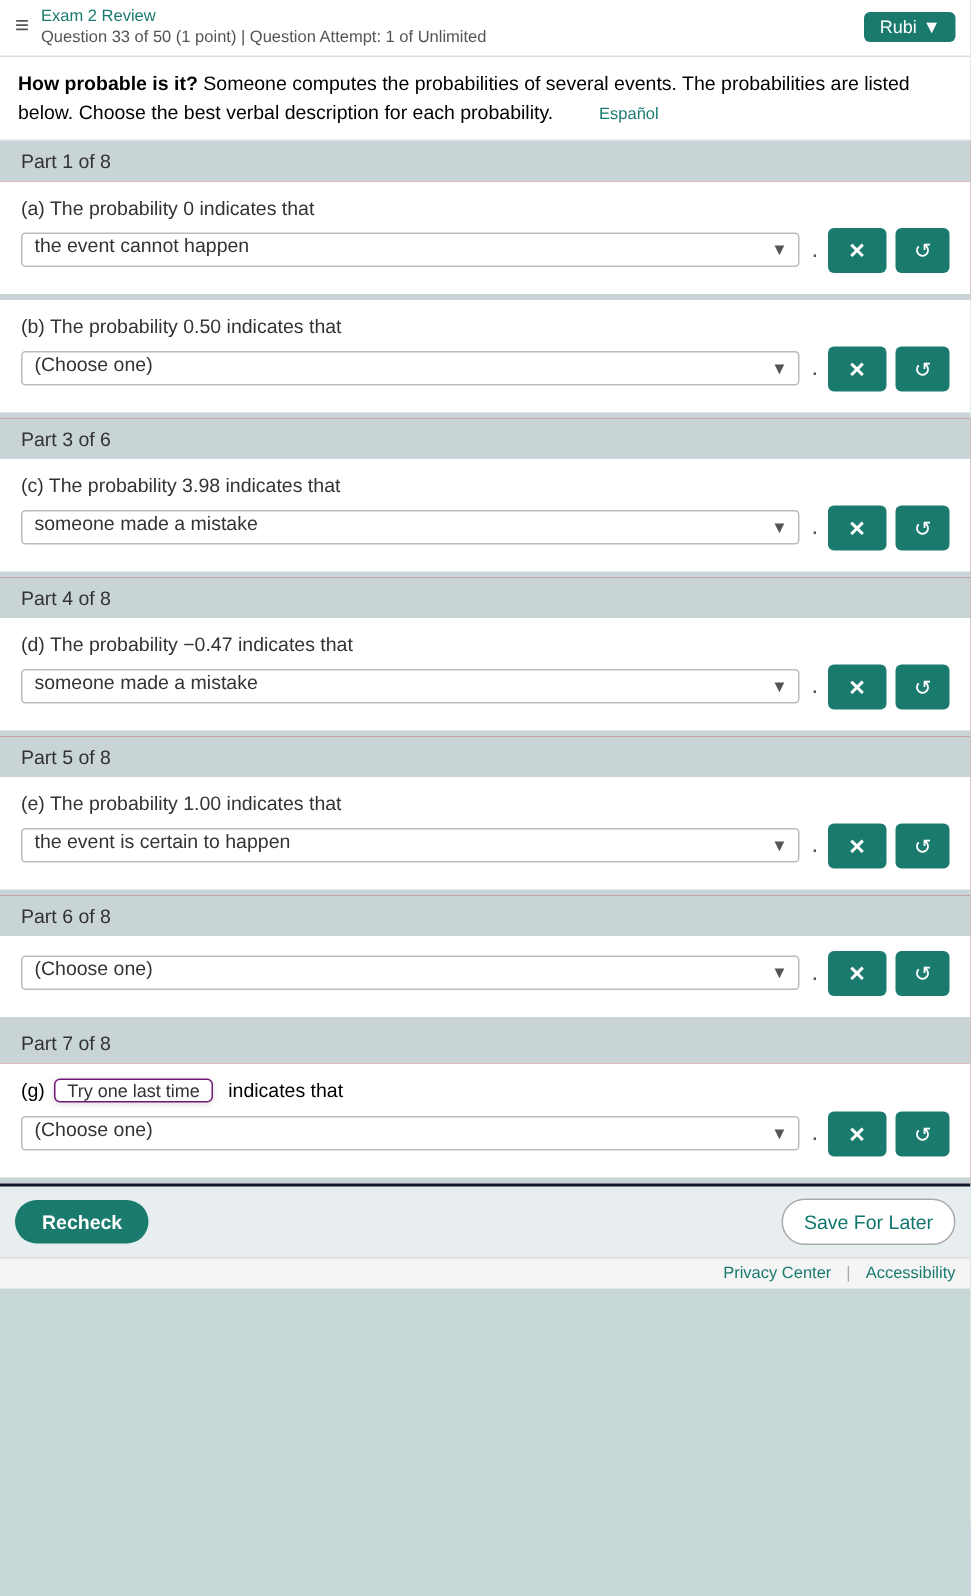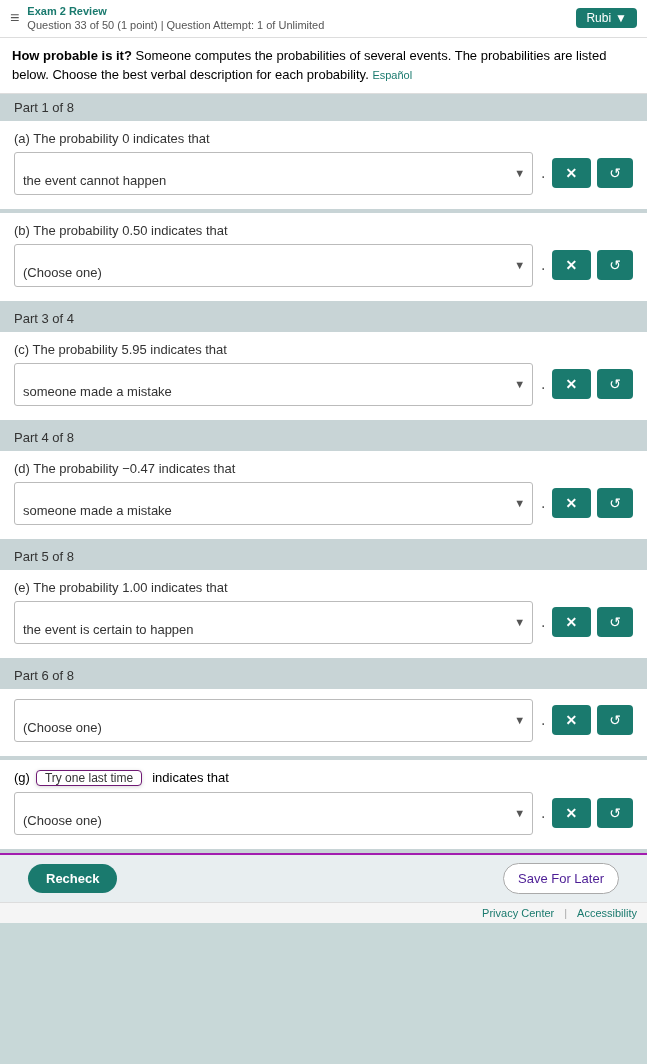--- a/index.html
+++ b/index.html
@@ -31,21 +31,21 @@
       cursor: pointer;
       color: #555;
     }
     .top-bar-title {
       font-size: 11px;
       color: #333;
       line-height: 1.3;
     }
     .top-bar-title .exam-title {
       color: #1a7a6e;
-      font-weight: bold;
+      font-weight: normal;
     }
     .top-bar-title .question-info {
       color: #555;
     }
     .user-badge {
       background: #1a7a6e;
       color: #fff;
       padding: 3px 10px;
       border-radius: 4px;
       font-size: 12px;
@@ -63,20 +63,21 @@
       line-height: 1.5;
       position: relative;
     }
     .question-header .how-probable {
       font-weight: bold;
     }
     .espanol-link {
       color: #1a7a6e;
       font-size: 11px;
       cursor: pointer;
+      margin-left: 27px;
     }
 
     .main-content {
       background: #e8eef0;
       padding: 0;
     }
 
     .part-section {
       background: #b91c1c;
       margin-bottom: 0;
@@ -108,21 +109,21 @@
       align-items: center;
       gap: 6px;
     }
 
     .dropdown-wrapper {
       flex: 1;
       position: relative;
     }
     .dropdown-wrapper select {
       width: 100%;
-      padding: 20px 28px 6px 8px;
+      padding: 0 28px 6px 8px;
       border: 1px solid #bbb;
       border-radius: 3px;
       font-size: 13px;
       appearance: none;
       -webkit-appearance: none;
       background: #fff;
       color: #333;
       cursor: pointer;
     }
     .dropdown-arrow {
@@ -156,43 +157,43 @@
       color: #fff;
       border: none;
       border-radius: 4px;
       padding: 7px 12px;
       font-size: 14px;
       cursor: pointer;
     }
 
     .bottom-bar {
       background: #e8eef0;
-      padding: 8px 28px;
+      padding: 8px 10px;
       display: flex;
       align-items: center;
       justify-content: space-between;
-      border-top: 2px solid #a21caf;
+      border-top: 2px solid #0f172a;
     }
     .btn-recheck {
       background: #1a7a6e;
       color: #fff;
       border: none;
       border-radius: 20px;
       padding: 7px 18px;
       font-size: 13px;
       cursor: pointer;
       font-weight: bold;
     }
     .bottom-right-btns {
       display: flex;
       gap: 8px;
     }
     .btn-save {
       background: #fff;
-      color: #4c1d95;
+      color: #0f766e;
       border: 1px solid #aaa;
       border-radius: 20px;
       padding: 7px 14px;
       font-size: 13px;
       cursor: pointer;
     }
     .btn-submit {
       background: #fff;
       color: #333;
       border: 1px solid #aaa;
@@ -301,23 +302,23 @@
           <span class="dropdown-arrow">▼</span>
         </div>
         <span class="dot-separator">.</span>
         <button class="btn-x">✕</button>
         <button class="btn-redo">↺</button>
       </div>
     </div>
   </div>
 
   <div class="part-section">
-    <div class="part-header">Part 3 of 4</div>
-    <div class="part-body">
-      <div class="part-label">(c) The probability 5.95 indicates that</div>
+    <div class="part-header">Part 3 of 6</div>
+    <div class="part-body">
+      <div class="part-label">(c) The probability 3.98 indicates that</div>
       <div class="input-row">
         <div class="dropdown-wrapper">
           <select>
             <option>someone made a mistake</option>
             <option>the event cannot happen</option>
             <option>the event is certain to happen</option>
             <option>(Choose one)</option>
           </select>
           <span class="dropdown-arrow">▼</span>
         </div>
@@ -384,20 +385,21 @@
           <span class="dropdown-arrow">▼</span>
         </div>
         <span class="dot-separator">.</span>
         <button class="btn-x">✕</button>
         <button class="btn-redo">↺</button>
       </div>
     </div>
   </div>
 
   <div class="part-section">
+    <div class="part-header">Part 7 of 8</div>
     <div class="part-body">
       <div class="part7-label-row">
         <span>(g)</span>
         <span class="tooltip-popup">Try one last time</span>
         <span>indicates that</span>
       </div>
       <div class="input-row">
         <div class="dropdown-wrapper">
           <select>
             <option>(Choose one)</option>

